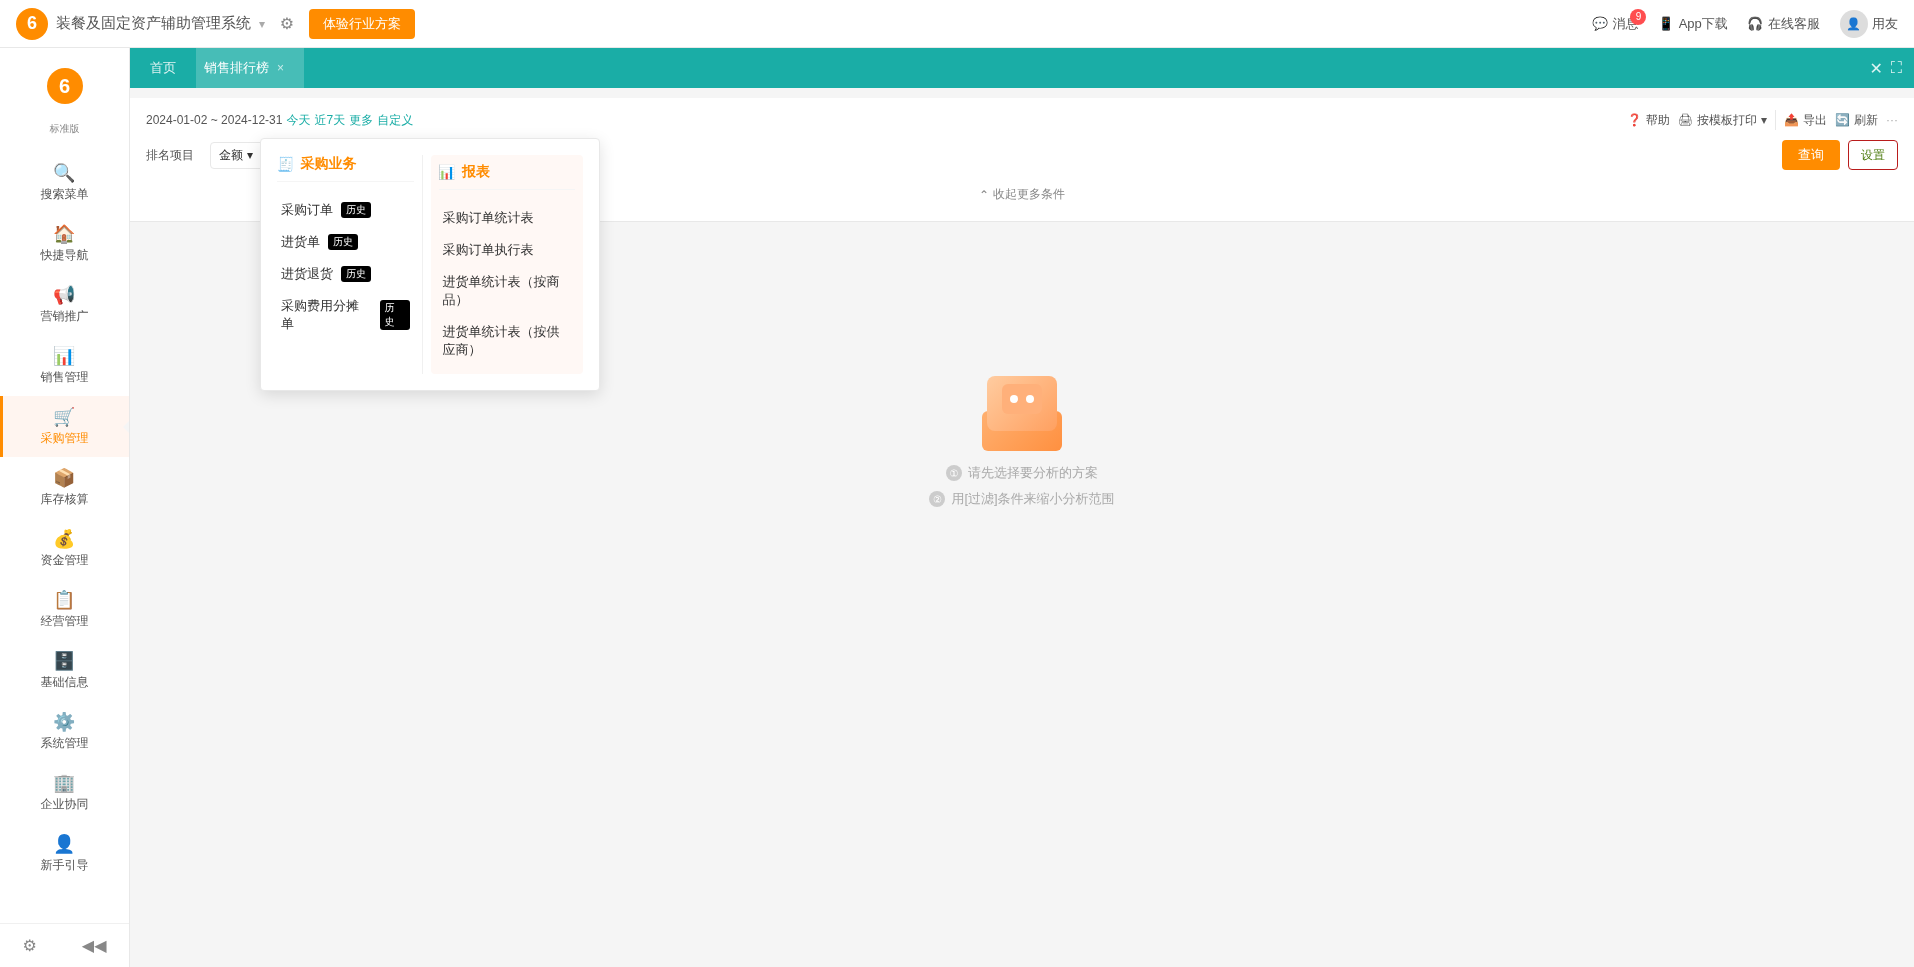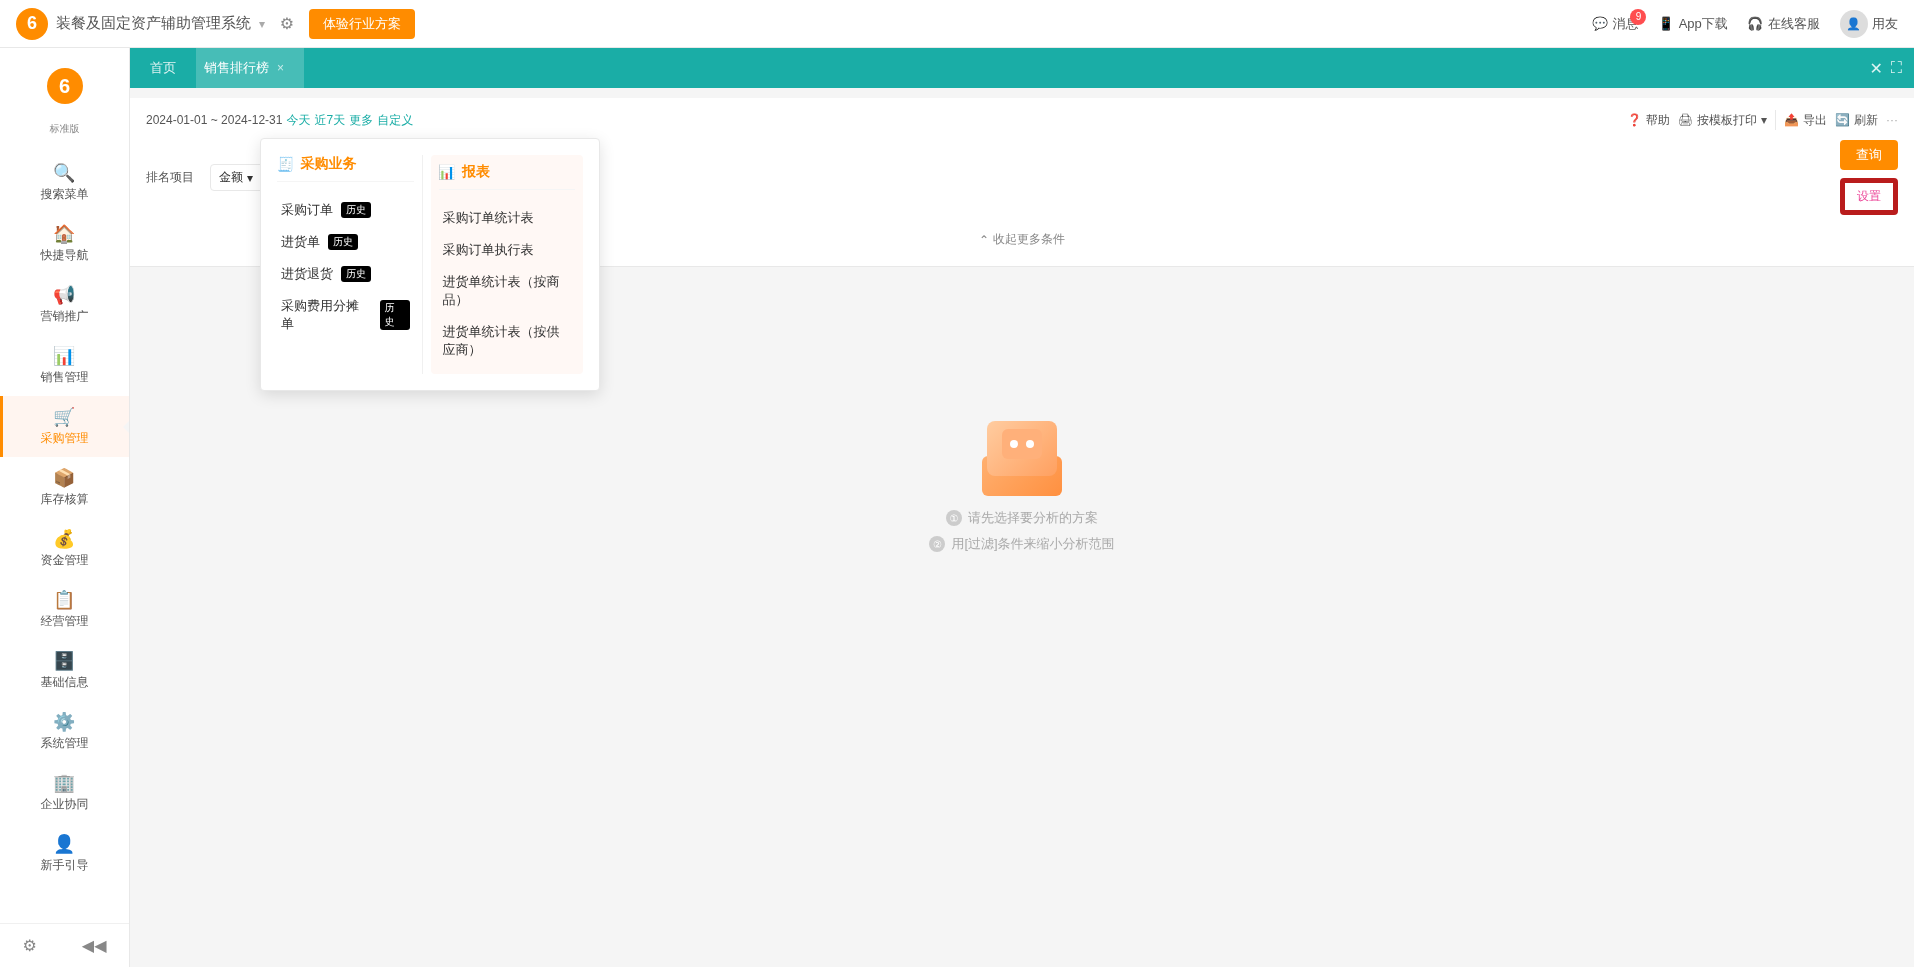--- a/index.html
+++ b/index.html
@@ -196,23 +196,23 @@
     .toolbar-btn {
       display: flex; align-items: center; gap: 4px;
       font-size: 12px; color: #555; cursor: pointer;
     }
     .toolbar-btn-primary {
       background: #ff8c00; color: #fff;
       border: none; padding: 6px 16px;
       border-radius: 4px; font-size: 13px; cursor: pointer;
     }
     .toolbar-btn-outline {
-      border: 5px solid #b91c1c; background: #fff;
+      border: 1px solid #b91c1c; background: #fff;
       padding: 5px 12px; border-radius: 4px;
-      font-size: 12px; color: #ec4899; cursor: pointer;
+      font-size: 12px; color: #4d7c0f; cursor: pointer;
     }
     .filter-label { font-size: 12px; color: #555; white-space: nowrap; }
     .filter-input {
       border: 1px solid #e8e8e8; border-radius: 4px;
       padding: 4px 8px; font-size: 12px; color: #333;
       display: flex; align-items: center; gap: 4px;
       cursor: pointer; min-width: 120px;
     }
     .filter-tag {
       background: #f0f0f0; border-radius: 12px;
@@ -413,21 +413,21 @@
         <span>⛶</span>
       </div>
     </div>
 
     <div class="page-content">
 
       <div class="filter-bar">
 
         <div class="filter-row">
           <div class="date-filter">
-            <span>2024-01-01 ~ 2024-12-31</span>
+            <span>2024-01-02 ~ 2024-12-31</span>
             <span class="date-link">今天</span>
             <span class="date-link">近7天</span>
             <span class="date-link">更多</span>
             <span class="date-link">自定义</span>
           </div>
 
           <div class="toolbar-right">
             <div class="toolbar-btn">
               <span>❓</span>
               <span>帮助</span>
@@ -457,21 +457,21 @@
             <span>金额</span>
             <span>▾</span>
           </div>
 
           <span class="filter-label">业务员</span>
           <div class="filter-input" style="min-width:160px;">
             <span>　　　　　　　</span>
           </div>
           <span class="ellipsis">···</span>
 
-          <div style="margin-left: auto; display:flex; gap:8px;flex-direction:column;">
+          <div style="margin-left: auto; display:flex; gap:8px;">
             <button class="toolbar-btn-primary">查询</button>
             <button class="toolbar-btn-outline">设置</button>
           </div>
         </div>
 
 
         <div style="display:flex; justify-content:center;">
           <div class="collapse-btn">
             <span>⌃</span>
             <span>收起更多条件</span>

